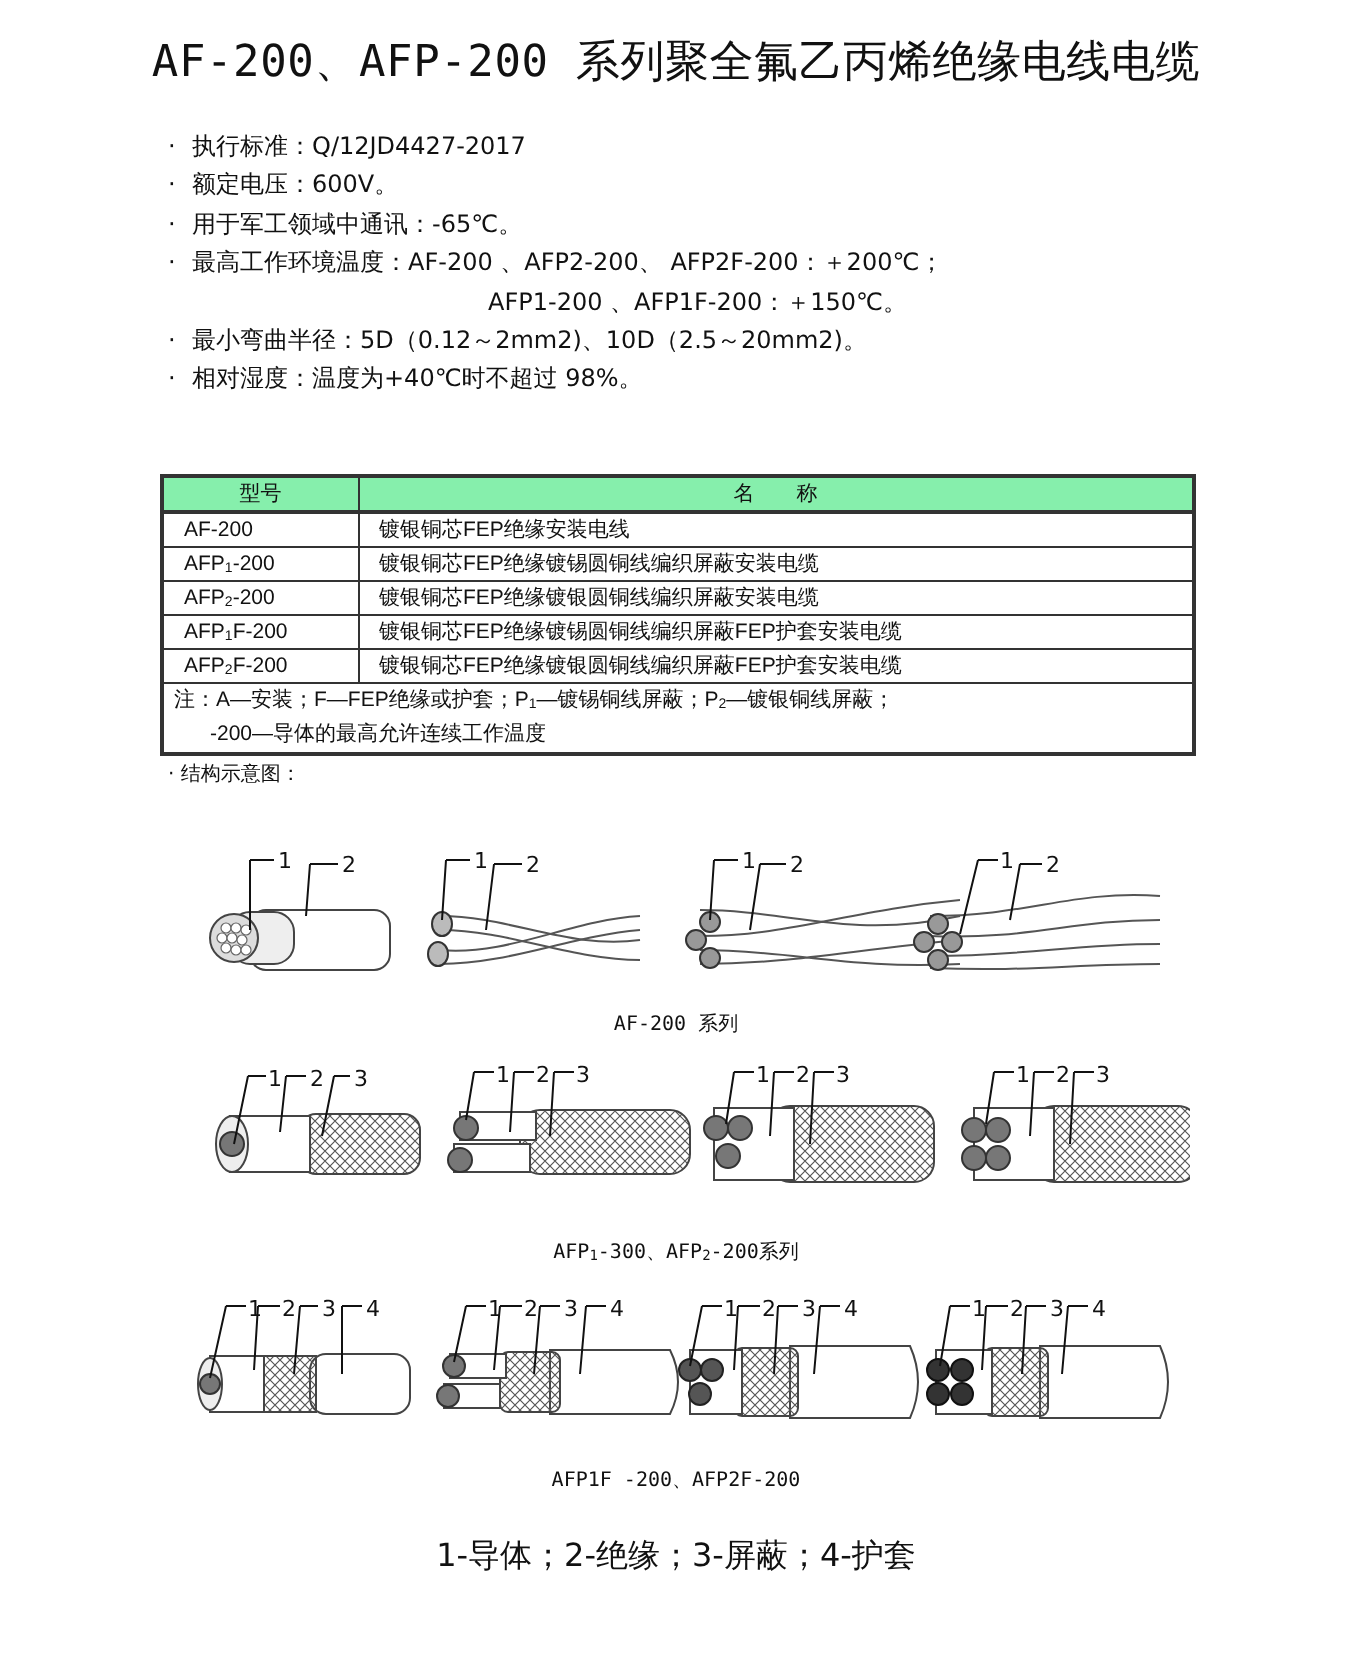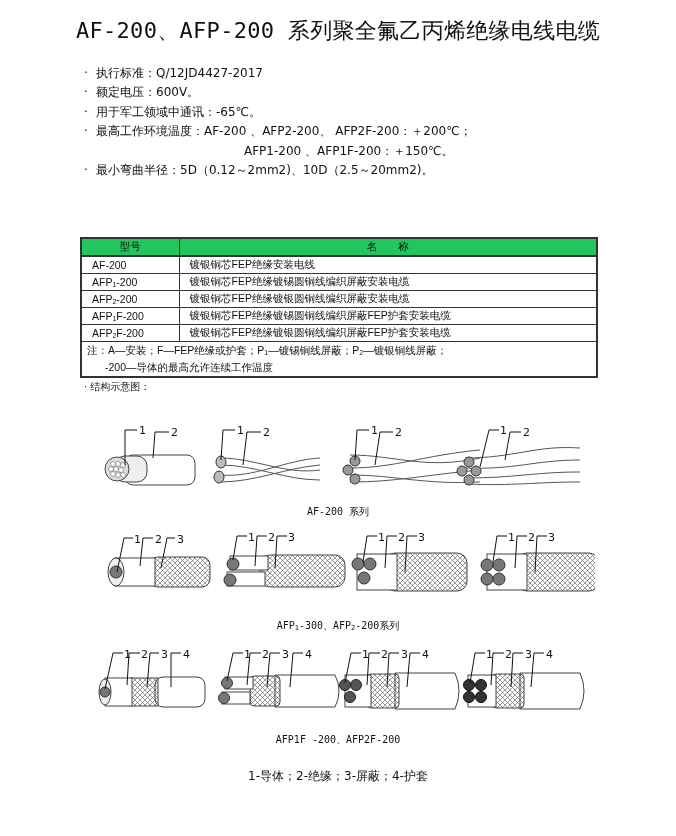--- a/index.html
+++ b/index.html
@@ -20,55 +20,56 @@
       font-family: "DejaVu Sans", sans-serif;
     }
     .spec .dot { display: inline-block; width: 12px; }
     .spec.indent { padding-left: 160px; }
     table.names {
       position: absolute; left: 80px; top: 237px; width: 518px;
       border-collapse: collapse; font-family: "Liberation Sans", sans-serif;
       font-size: 10.5px; border: 2px solid #333;
     }
     table.names th {
-      background: #22c55e; font-weight: normal; height: 18px;
+      background: #86efac; font-weight: normal; height: 18px;
       border: 1px solid #333; border-bottom: 2px solid #333; text-align: center;
     }
     table.names td {
       border: 1px solid #333; height: 17px; padding: 0 10px; white-space: nowrap;
     }
     table.names td.model { width: 98px; }
     table.names td.note { padding: 1px 5px; line-height: 15px; height: 35px; }
     .note-l2 { padding-left: 18px; display: block; }
     sub { font-size: 7px; vertical-align: -1px; }
     .section-label {
       position: absolute; left: 84px; top: 380px; font-size: 10px;
     }
     .caption {
       position: absolute; left: 0; width: 676px; text-align: center;
       font-size: 10px; font-family: "DejaVu Sans Mono", monospace;
     }
     .legend {
       position: absolute; left: 0; width: 676px; top: 768px; text-align: center;
-      font-size: 12px; font-family: "DejaVu Sans", sans-serif;
+      font-size: 16px; font-family: "DejaVu Sans", sans-serif;
     }
     .lbl { font-family: "DejaVu Sans", sans-serif; font-size: 11px; fill: #111; }
   </style>
 </head>
 <body>
 
 <div class="title">AF-200、AFP-200 系列聚全氟乙丙烯绝缘电线电缆</div>
 
 <div class="spec-list">
   <div class="spec"><span class="dot">·</span><span>执行标准：</span><span>Q/12JD4427-2017</span></div>
   <div class="spec"><span class="dot">·</span><span>额定电压：</span><span>600V。</span></div>
   <div class="spec"><span class="dot">·</span><span>用于军工领域中通讯：</span><span>-65℃。</span></div>
   <div class="spec"><span class="dot">·</span><span>最高工作环境温度：</span><span>AF-200 、AFP2-200、 AFP2F-200：＋200℃；</span></div>
   <div class="spec indent"><span>AFP1-200 、AFP1F-200：＋150℃。</span></div>
   <div class="spec"><span class="dot">·</span><span>最小弯曲半径：</span><span>5D（0.12～2mm2)、10D（2.5～20mm2)。</span></div>
+  <div class="spec"><span class="dot">·</span><span>相对湿度：</span><span>温度为+40℃时不超过 98%。</span></div>
 </div>
 
 <table class="names">
   <tbody>
       <tr>
     <th>型号</th>
     <th>名　　称</th>
   </tr>
   <tr>
     <td class="model">AF-200</td>

